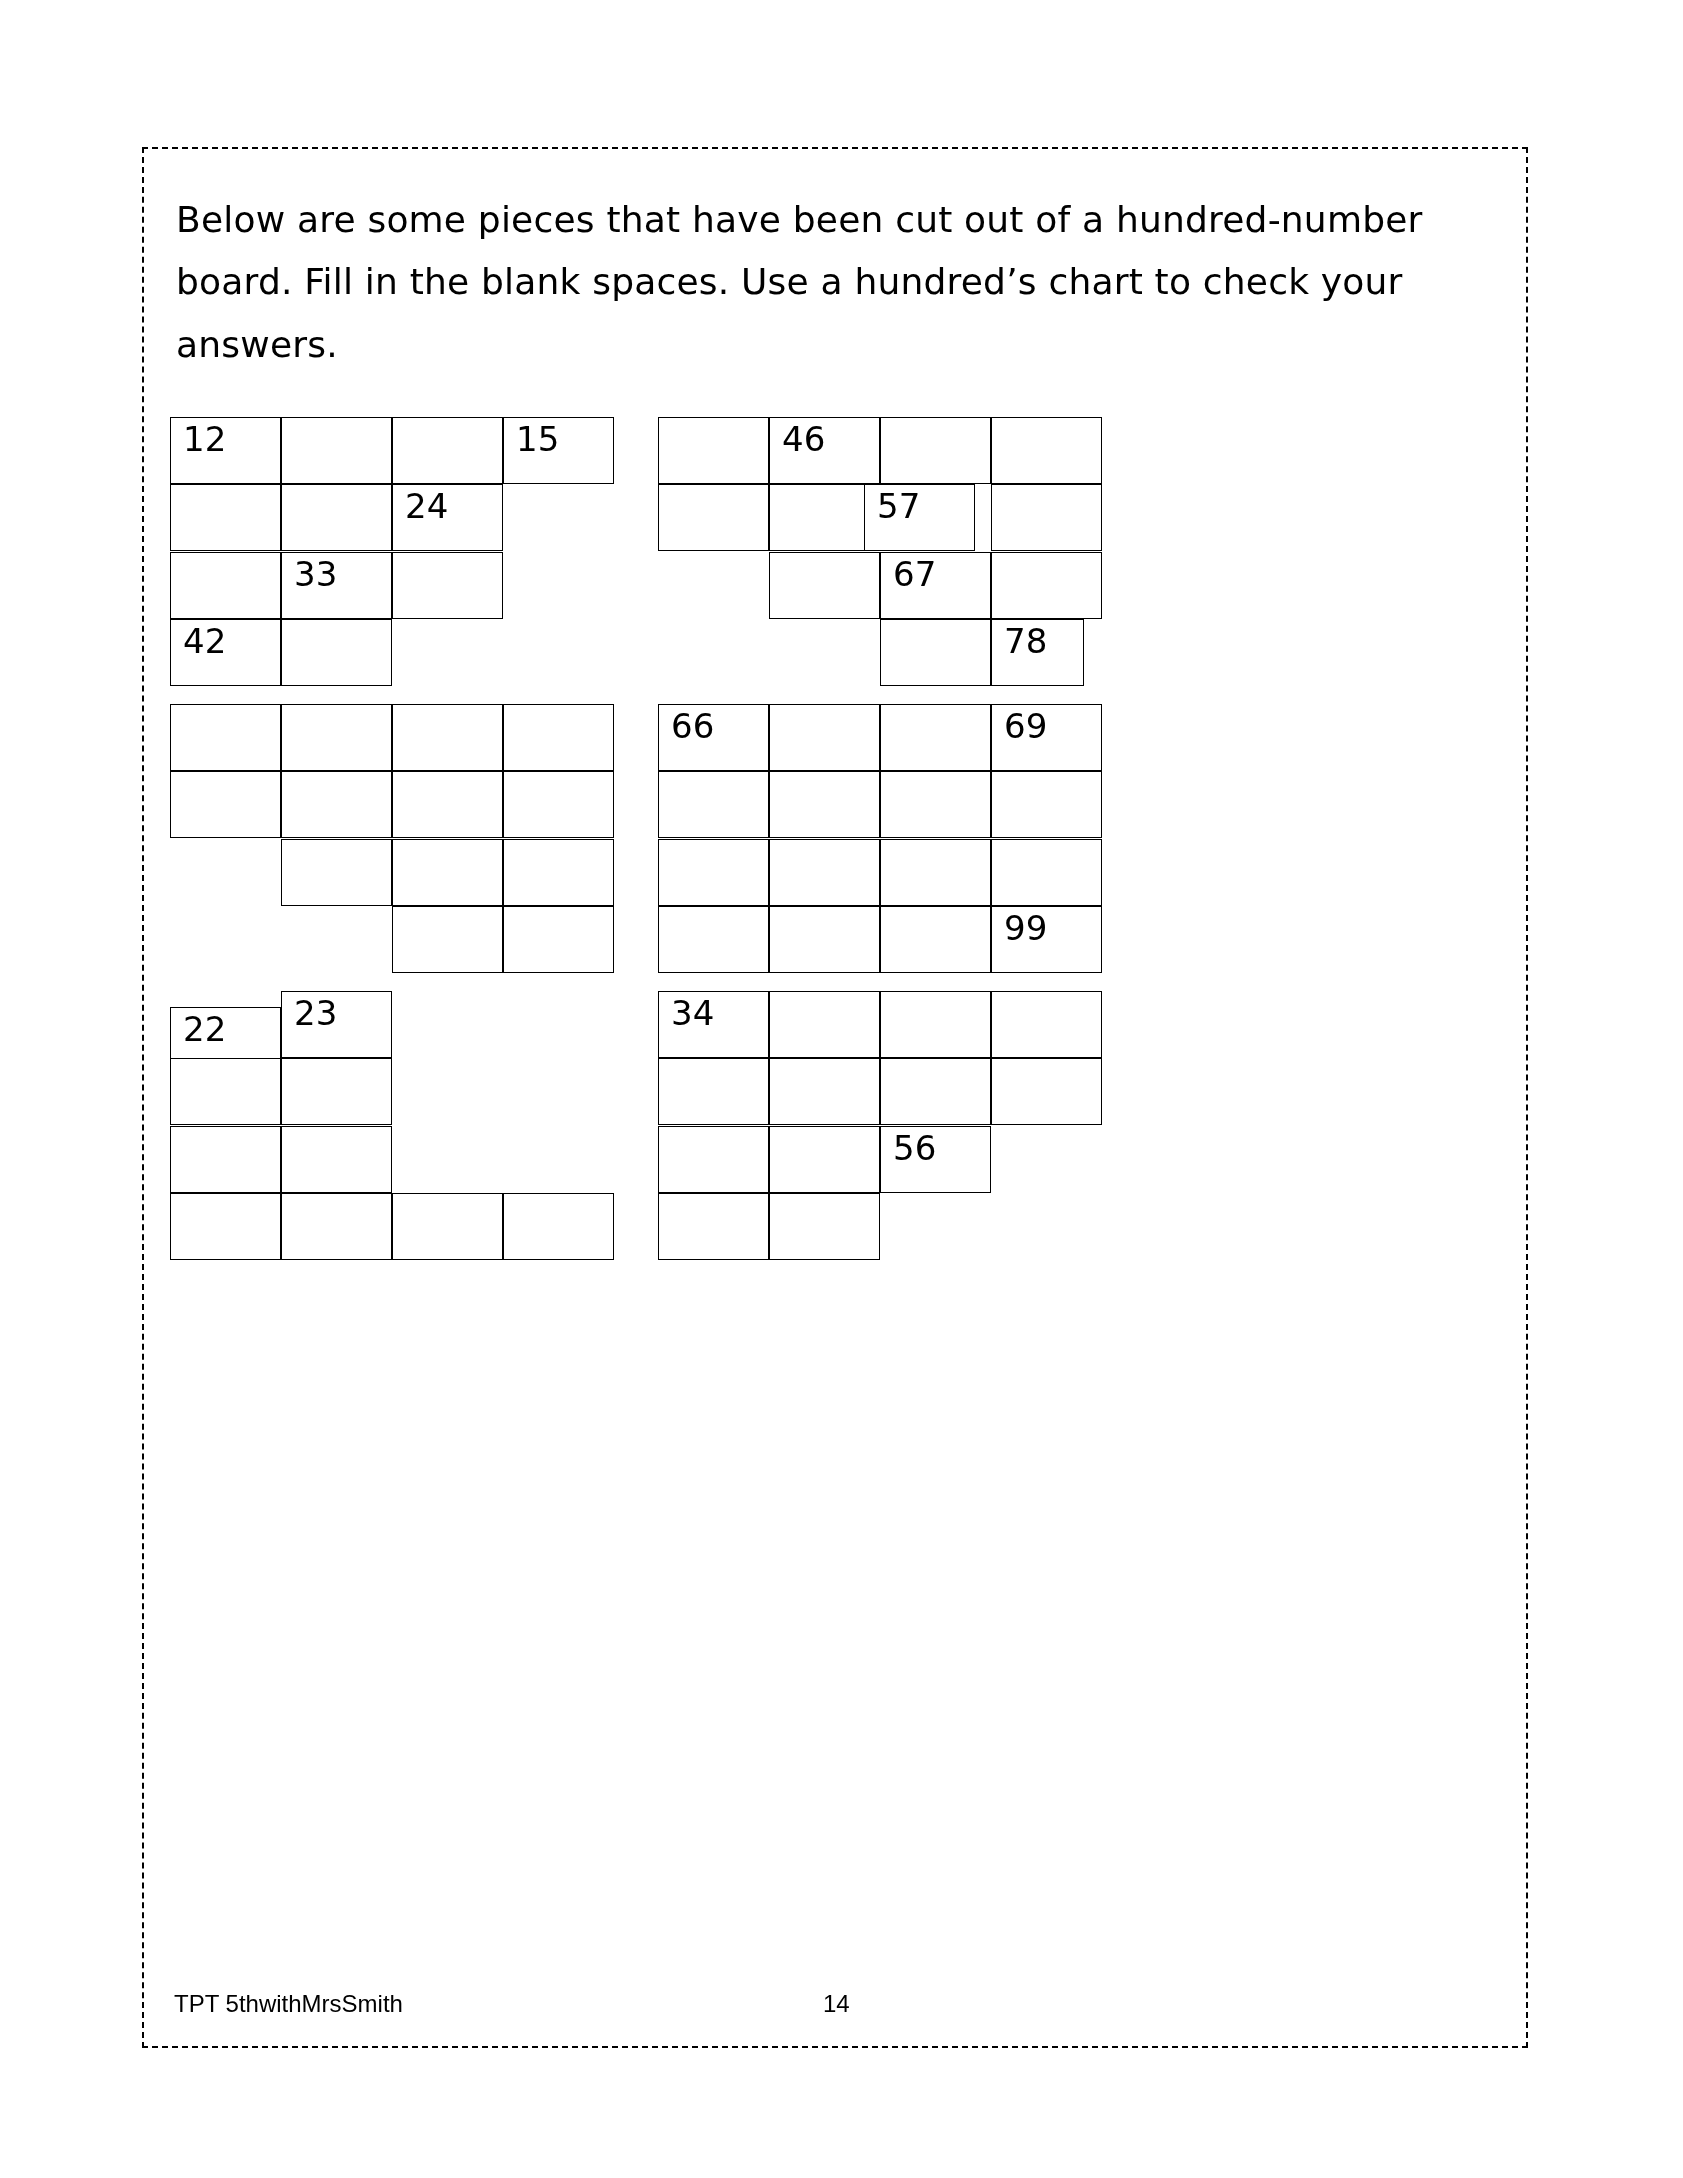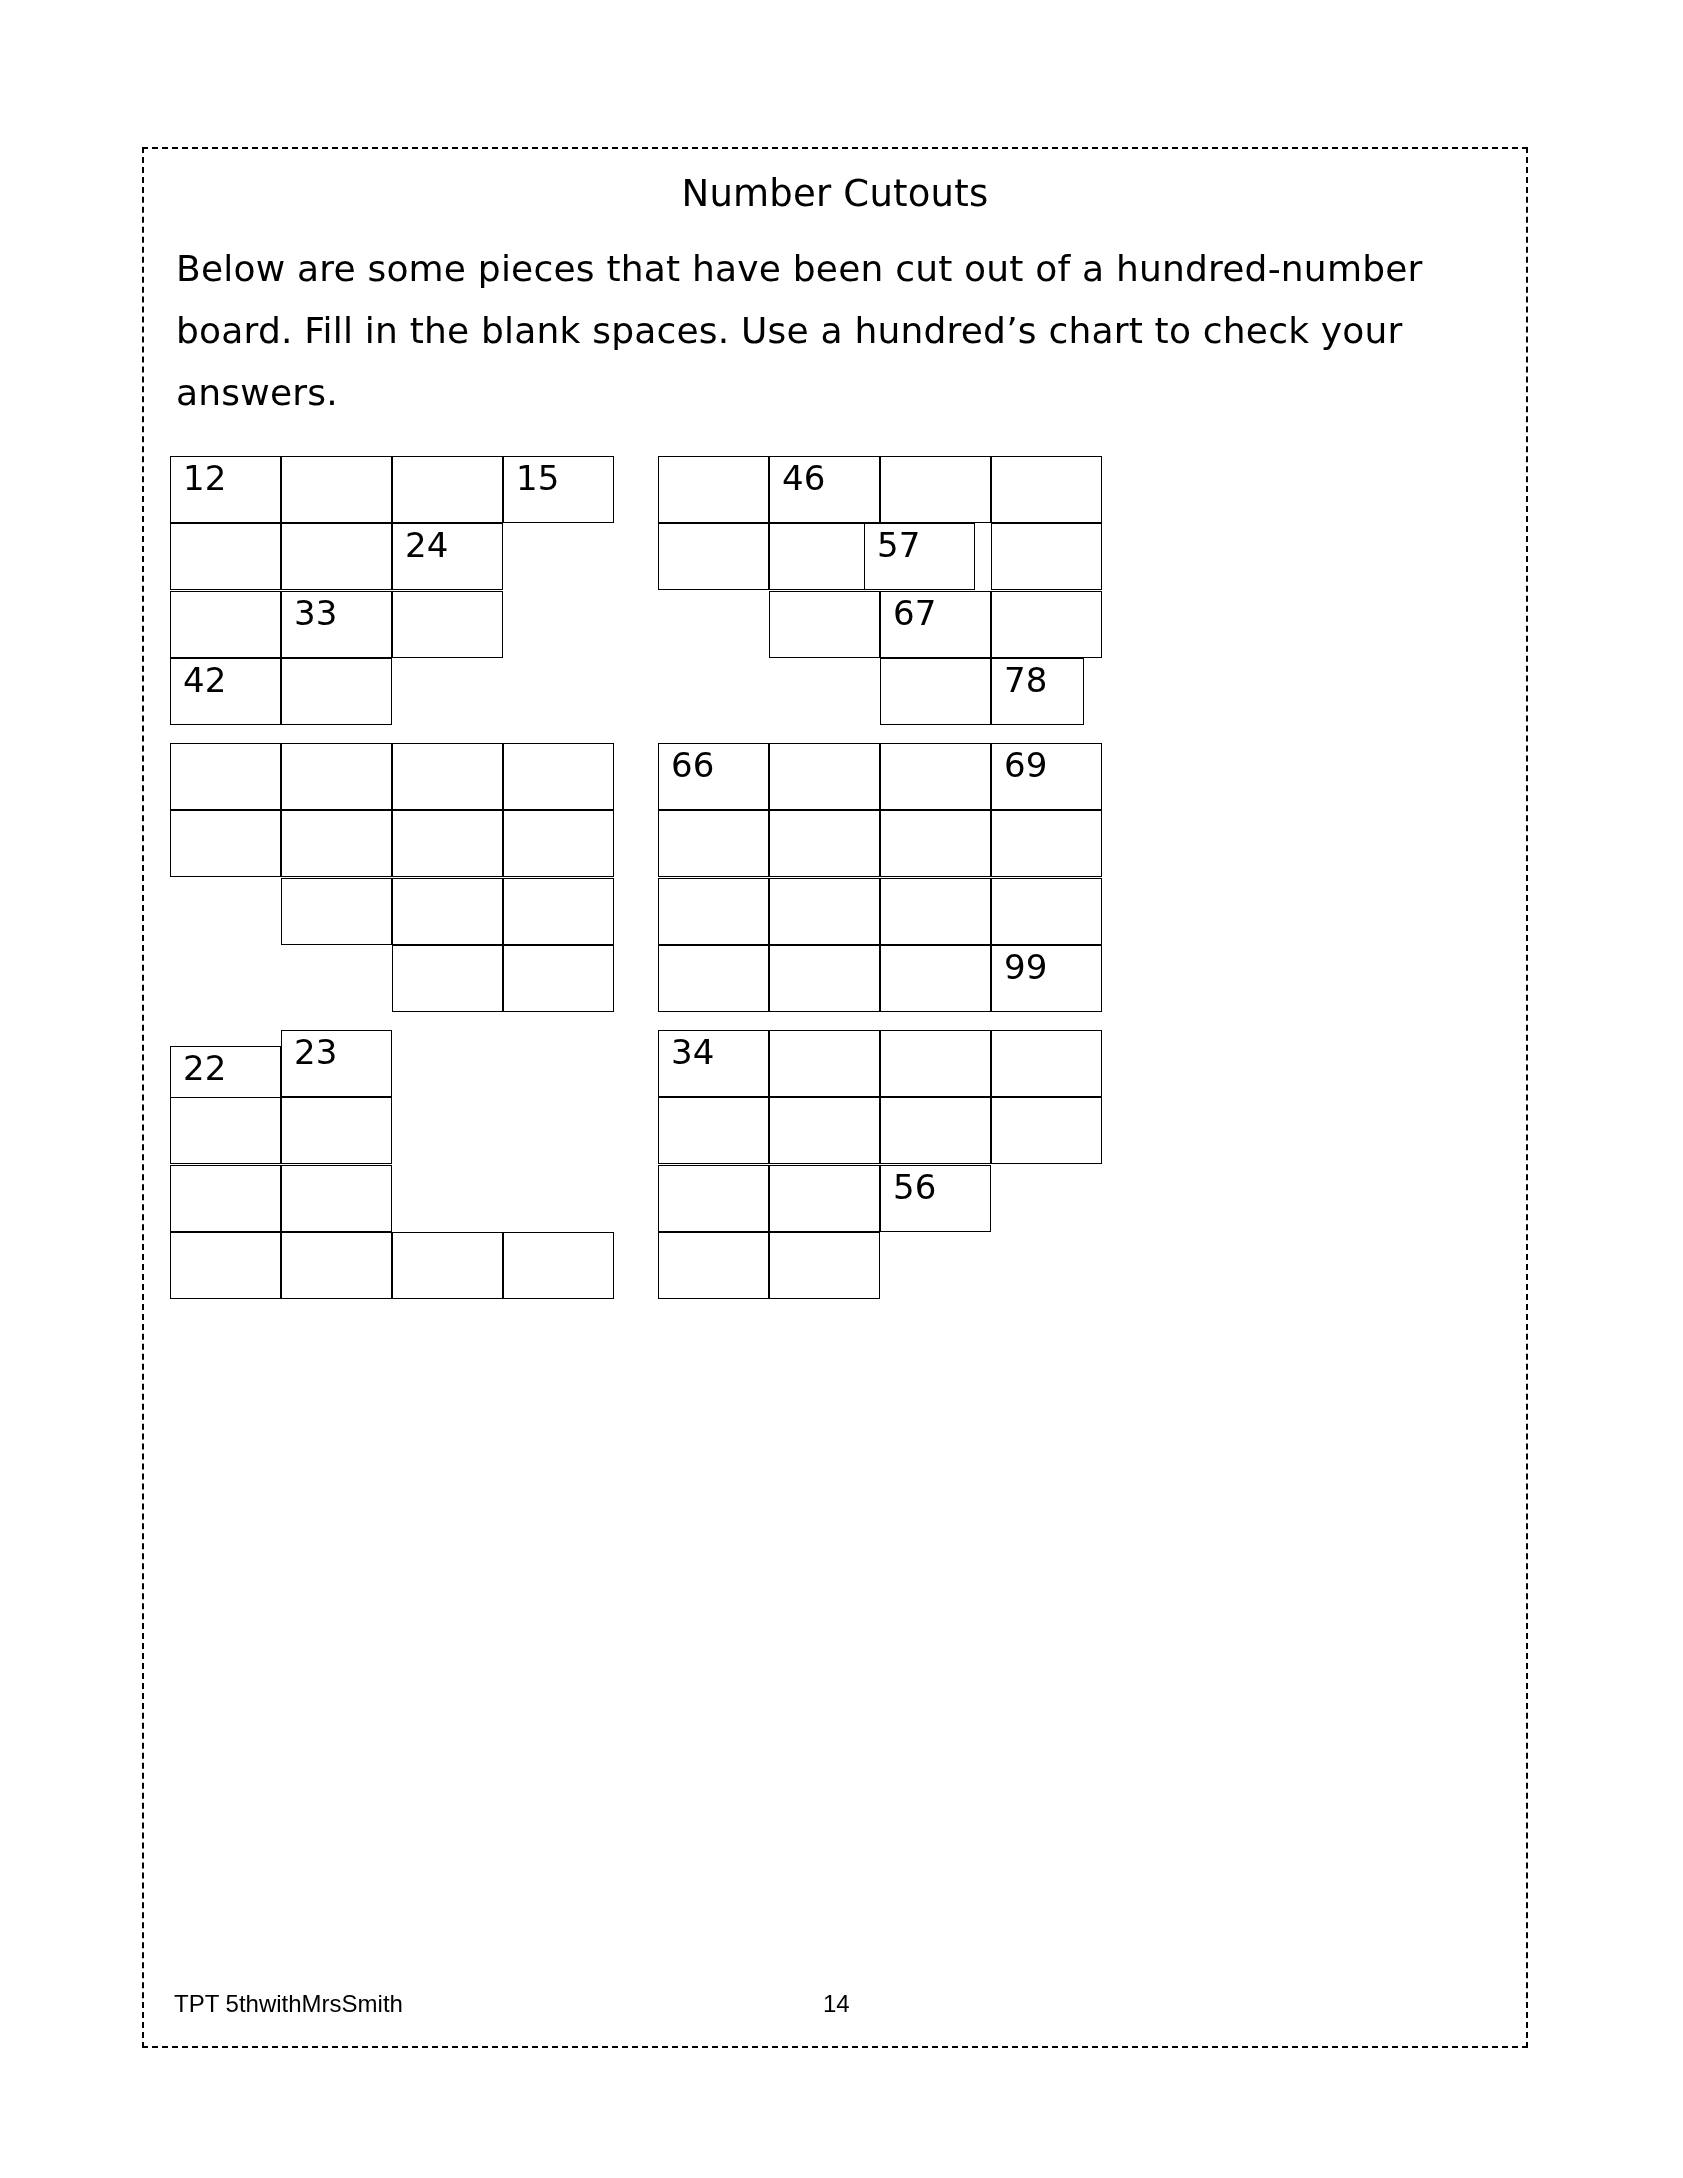--- a/index.html
+++ b/index.html
@@ -54,21 +54,21 @@
     line-height: 1.73;
     color: #000;
     margin: 22px 0 0 0;
     padding-left: 6px;
     max-width: 1317px;
   }
 
   
   .puzzles {
     position: relative;
-    margin-top: 32px;
+    margin-top: 41px;
     height: 1129px;
     width: 1327px;
   }
 
   .puzzle {
     position: absolute;
   }
 
   
   .cell {
@@ -111,21 +111,20 @@
     color: #000;
     font-family: "Liberation Sans", sans-serif;
   }
 </style>
 </head>
 <body>
 
 <div class="page">
   <div class="page-inner">
 
-    <div class="title hand">Number Cutouts</div>
 
     <div class="intro hand">Below are some pieces that have been cut out of a hundred-number board. Fill in the blank spaces. Use a hundred’s chart to check your answers.</div>
 
     <div class="puzzles" id="puzzles-container">
         <div class="puzzle" style="left: 0px; top: 0px;">
           <div class="cell" style="left: 0px; top: 0px; width: 111px; height: 67px;">
             <span class="num hand">12</span>
           </div>
           <div class="cell" style="left: 111px; top: 0px; width: 111px; height: 67px;"></div>
           <div class="cell" style="left: 222px; top: 0px; width: 111px; height: 67px;"></div>

